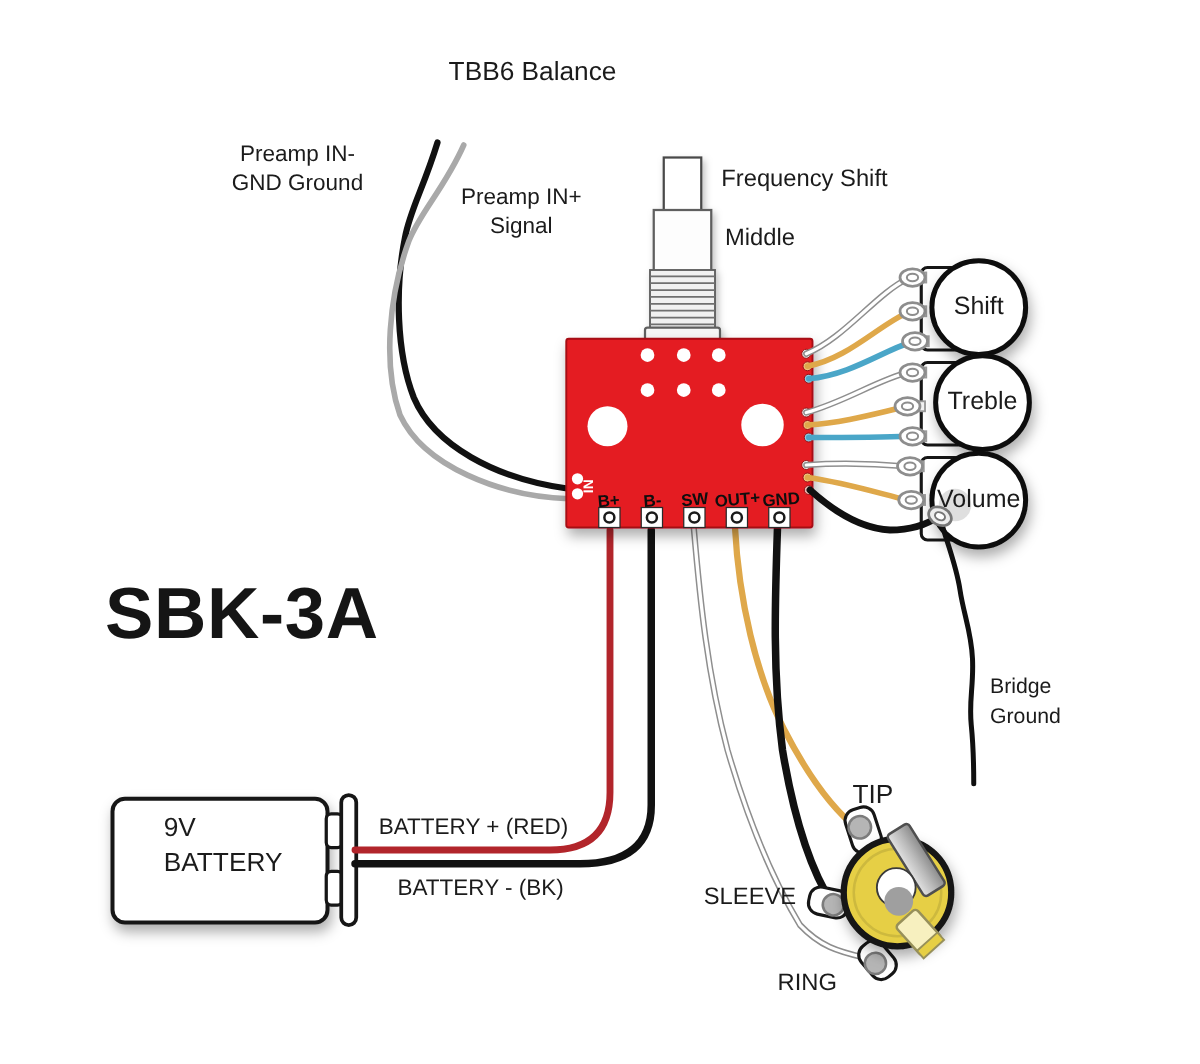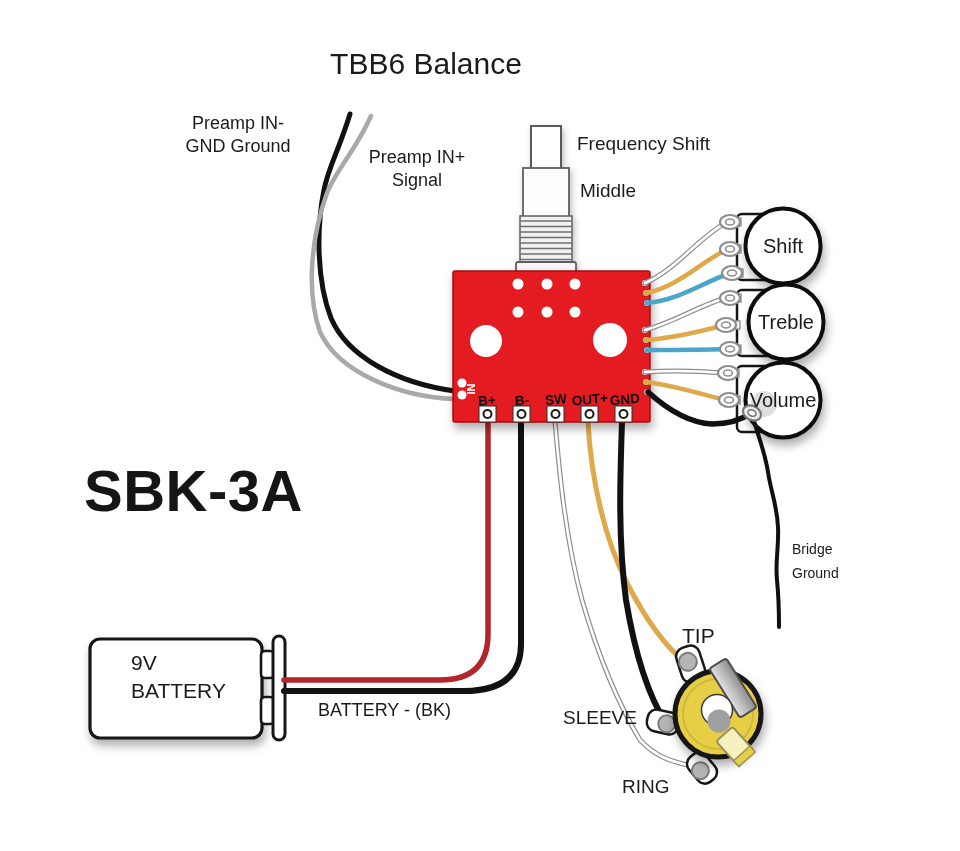--- a/index.html
+++ b/index.html
@@ -2,28 +2,28 @@
 <html><head>
 <meta charset="utf-8">
 <style>
   html,body{margin:0;padding:0;background:#fff;}
   .canvas{position:relative;width:960px;height:851px;background:#ffffff;overflow:hidden;
           font-family:"Liberation Sans","DejaVu Sans",sans-serif;color:#1b1b1b;}
   .canvas svg{position:absolute;left:0;top:0;}
   .lbl{position:absolute;white-space:nowrap;line-height:1.25;}
   .center-x{transform:translateX(-50%);text-align:center;}
   .center-xy{transform:translate(-50%,-50%);text-align:center;}
-  .title{font-size:30px;}
+  .title{font-size:21px;}
   .small-lbl{font-size:18px;}
   .mid-lbl{font-size:19px;}
   .model{font-size:58px;font-weight:800;letter-spacing:0.5px;color:#151515;}
   .knob-lbl{font-size:20px;}
   .pad-lbl{font-size:13.5px;font-weight:700;color:#0e0e0e;transform:translateX(-50%) rotate(-5deg);}
   .in-lbl{font-size:11px;font-weight:700;color:#ffffff;transform:translate(-50%,-50%) rotate(-90deg);}
-  .bridge-lbl{font-size:14px;line-height:24px;}
+  .bridge-lbl{font-size:17px;line-height:24px;}
   .batt-name{font-size:21px;line-height:28px;}
   .batt-wire-lbl{font-size:18px;}
   .jack-pin-lbl{font-size:21px;}
   .jack-pin-lbl.big{font-size:19px;}
   .jack-lbl{font-size:36px;}
 </style>
 </head>
 <body>
 
 <div class="canvas">
@@ -257,19 +257,20 @@
 
 <div class="lbl bridge-lbl" style="left:792px;top:537px;">
   <div>Bridge</div>
   <div>Ground</div>
 </div>
 
 <div class="lbl batt-name" style="left:131px;top:649px;">
   <div>9V</div>
   <div>BATTERY</div>
 </div>
+<div class="lbl batt-wire-lbl" style="left:303px;top:650px;">BATTERY + (RED)</div>
 <div class="lbl batt-wire-lbl" style="left:318px;top:699px;">BATTERY - (BK)</div>
 
 <div class="lbl jack-pin-lbl" style="left:682px;top:623px;">TIP</div>
 <div class="lbl jack-pin-lbl big" style="left:563px;top:706px;">SLEEVE</div>
 <div class="lbl jack-pin-lbl big" style="left:622px;top:775px;">RING</div>
 
 </div>
 
 </body></html>

